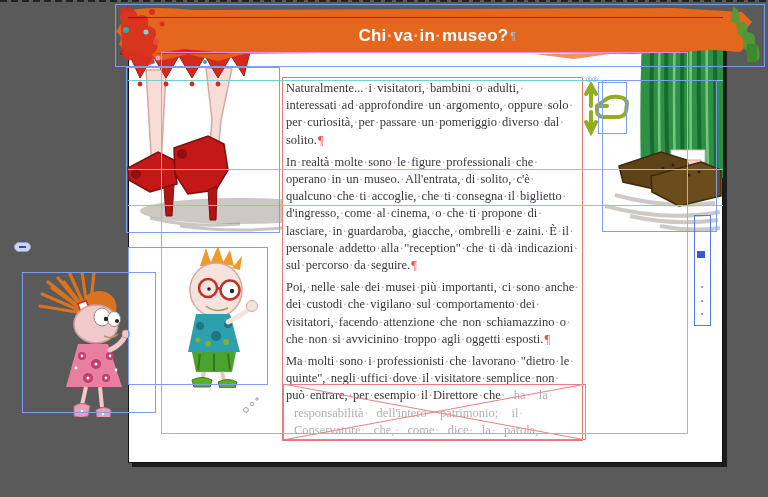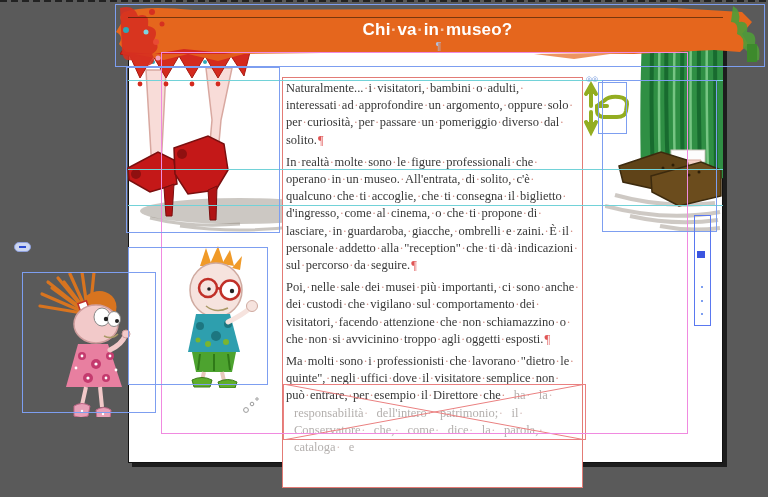--- a/index.html
+++ b/index.html
@@ -13,27 +13,27 @@
 
   
   #page{left:128px;top:18px;width:595px;height:445px;background:#fff;
         border:1px solid #111;box-sizing:border-box;box-shadow:4px 4px 0 rgba(10,10,10,.75);z-index:2;}
 
   
   .art{z-index:10;pointer-events:none;}
   #banner-art{left:114px;top:2px;width:646px;height:62px;z-index:12;}
   #banner-title{left:118px;top:4px;width:639px;height:64px;z-index:13;display:flex;
         align-items:center;justify-content:center;color:#fff;font-weight:bold;
-        font-size:17px;letter-spacing:.2px;flex-direction:column;}
+        font-size:17px;letter-spacing:.2px;}
   #banner-title .sp{color:rgba(255,240,230,.65);}
   #banner-title .endmark{color:#aebfe0;font-size:11px;margin-left:2px;font-weight:normal;}
   #page-top-line{left:128px;top:17px;width:595px;height:1px;background:rgba(45,22,4,.6);z-index:14;}
 
   
-  #text-frame{left:282px;top:77px;width:301px;height:411px;box-sizing:border-box;
+  #text-frame{left:282px;top:77px;width:301px;height:364px;box-sizing:border-box;
       border:1px solid #e37b75;background:#fff;z-index:20;padding:2px 2px 0 3px;overflow:hidden;
       font-family:"Liberation Serif",serif;font-size:12.5px;line-height:17.2px;color:#383838;}
   #text-frame p{margin:0 0 5px 0;}
   .w{display:inline-block;white-space:pre;}
   .sp{color:#d58f85;padding:0 .5px;}
   .pil{color:#e05555;padding-left:1px;}
   .ovf .w{color:#b4b0ae;margin-left:8px;}
   .ovf .sp{color:#d8c2be;}
 
   

